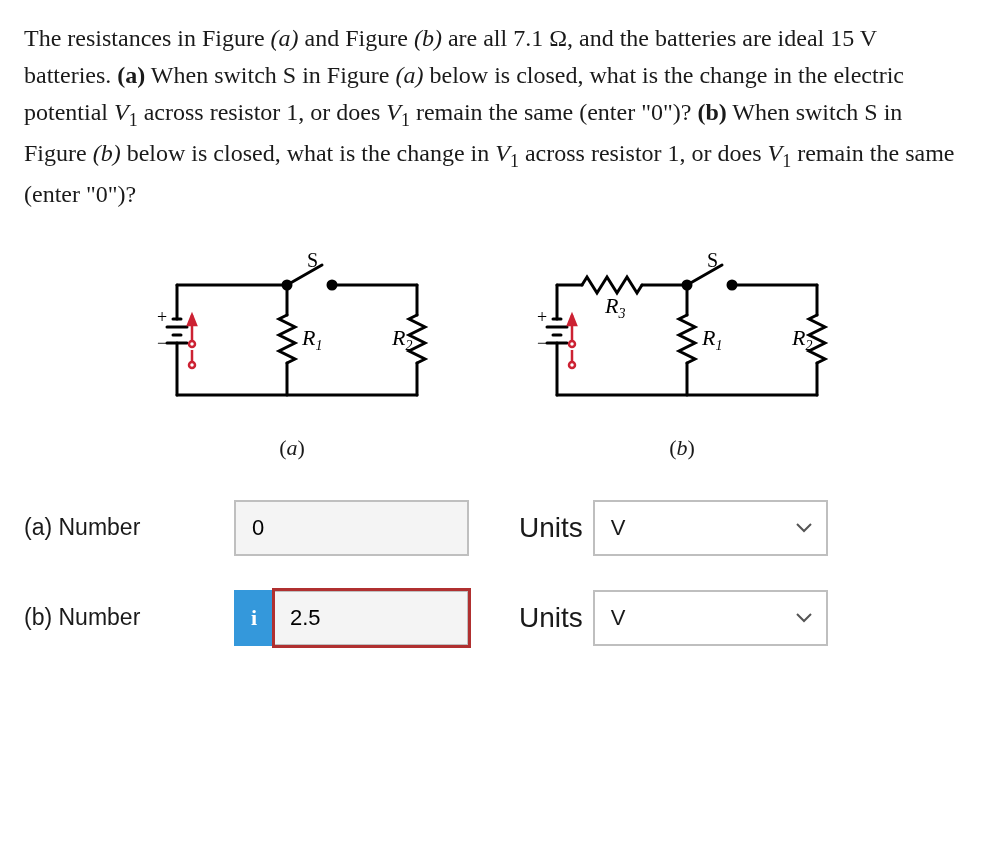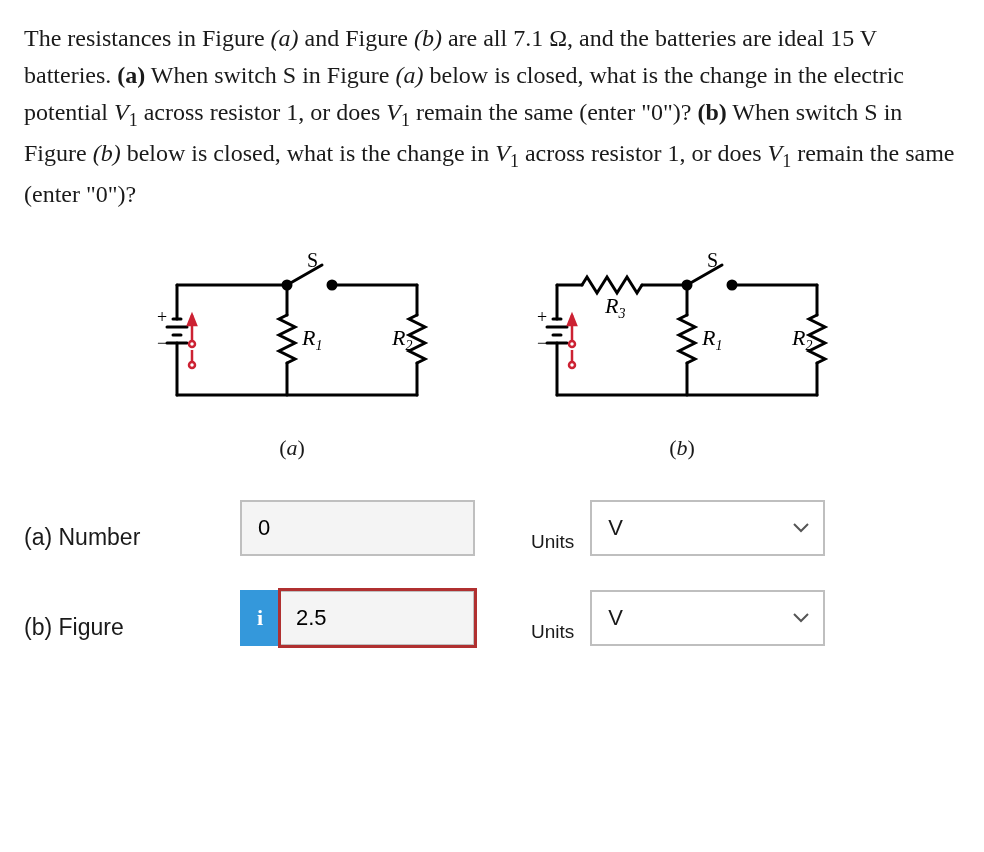--- a/index.html
+++ b/index.html
@@ -26,22 +26,22 @@
   .fig-label {
     font-family: 'Times New Roman', serif;
     font-size: 22px;
     margin-top: 6px;
   }
   svg { display: block; }
 
   .answers { font-family: Arial, Helvetica, sans-serif; }
   .ans-row {
     display: flex;
-    align-items: flex-end;
-    gap: 16px;
+    align-items: center;
+    gap: 10px;
     margin: 34px 0;
   }
   .part-lbl { font-size: 23px; width: 200px; }
   .num-input {
     width: 235px; height: 56px;
     border: 2px solid #bfbfbf;
     background: #f4f4f4;
     font-size: 22px;
     padding: 0 16px;
     font-family: Arial, Helvetica, sans-serif;
@@ -60,21 +60,21 @@
     background: #3498db;
     color: #fff;
     display: flex;
     align-items: center;
     justify-content: center;
     font-weight: bold;
     font-size: 22px;
     font-family: Georgia, serif;
   }
   .i-wrap .num-input { border-left: none; width: 195px; }
-  .units-lbl { font-size: 19px; margin-left: 40px; }
+  .units-lbl { font-size: 28px; margin-left: 40px; }
   .select-wrap {
     position: relative;
     width: 235px; height: 56px;
     border: 2px solid #bfbfbf;
     background: #fff;
     display: flex;
     align-items: center;
     padding: 0 16px;
     font-size: 22px;
   }
@@ -198,21 +198,21 @@
     <span class="units-lbl">Units</span>
     <div class="select-wrap">
       <span>V</span>
       <svg class="chev" width="16" height="10">
           <path d="M1 1 L8 8 L15 1" stroke="#555" stroke-width="2" fill="none"></path>
         </svg>
     </div>
   </div>
 
   <div class="ans-row">
-    <span class="part-lbl">(b)   Figure</span>
+    <span class="part-lbl">(b)   Number</span>
     <div class="i-wrap">
       <div class="i-badge">i</div>
       <input class="num-input focused" value="2.5" style="">
     </div>
     <span class="units-lbl">Units</span>
     <div class="select-wrap">
       <span>V</span>
       <svg class="chev" width="16" height="10">
           <path d="M1 1 L8 8 L15 1" stroke="#555" stroke-width="2" fill="none"></path>
         </svg>

